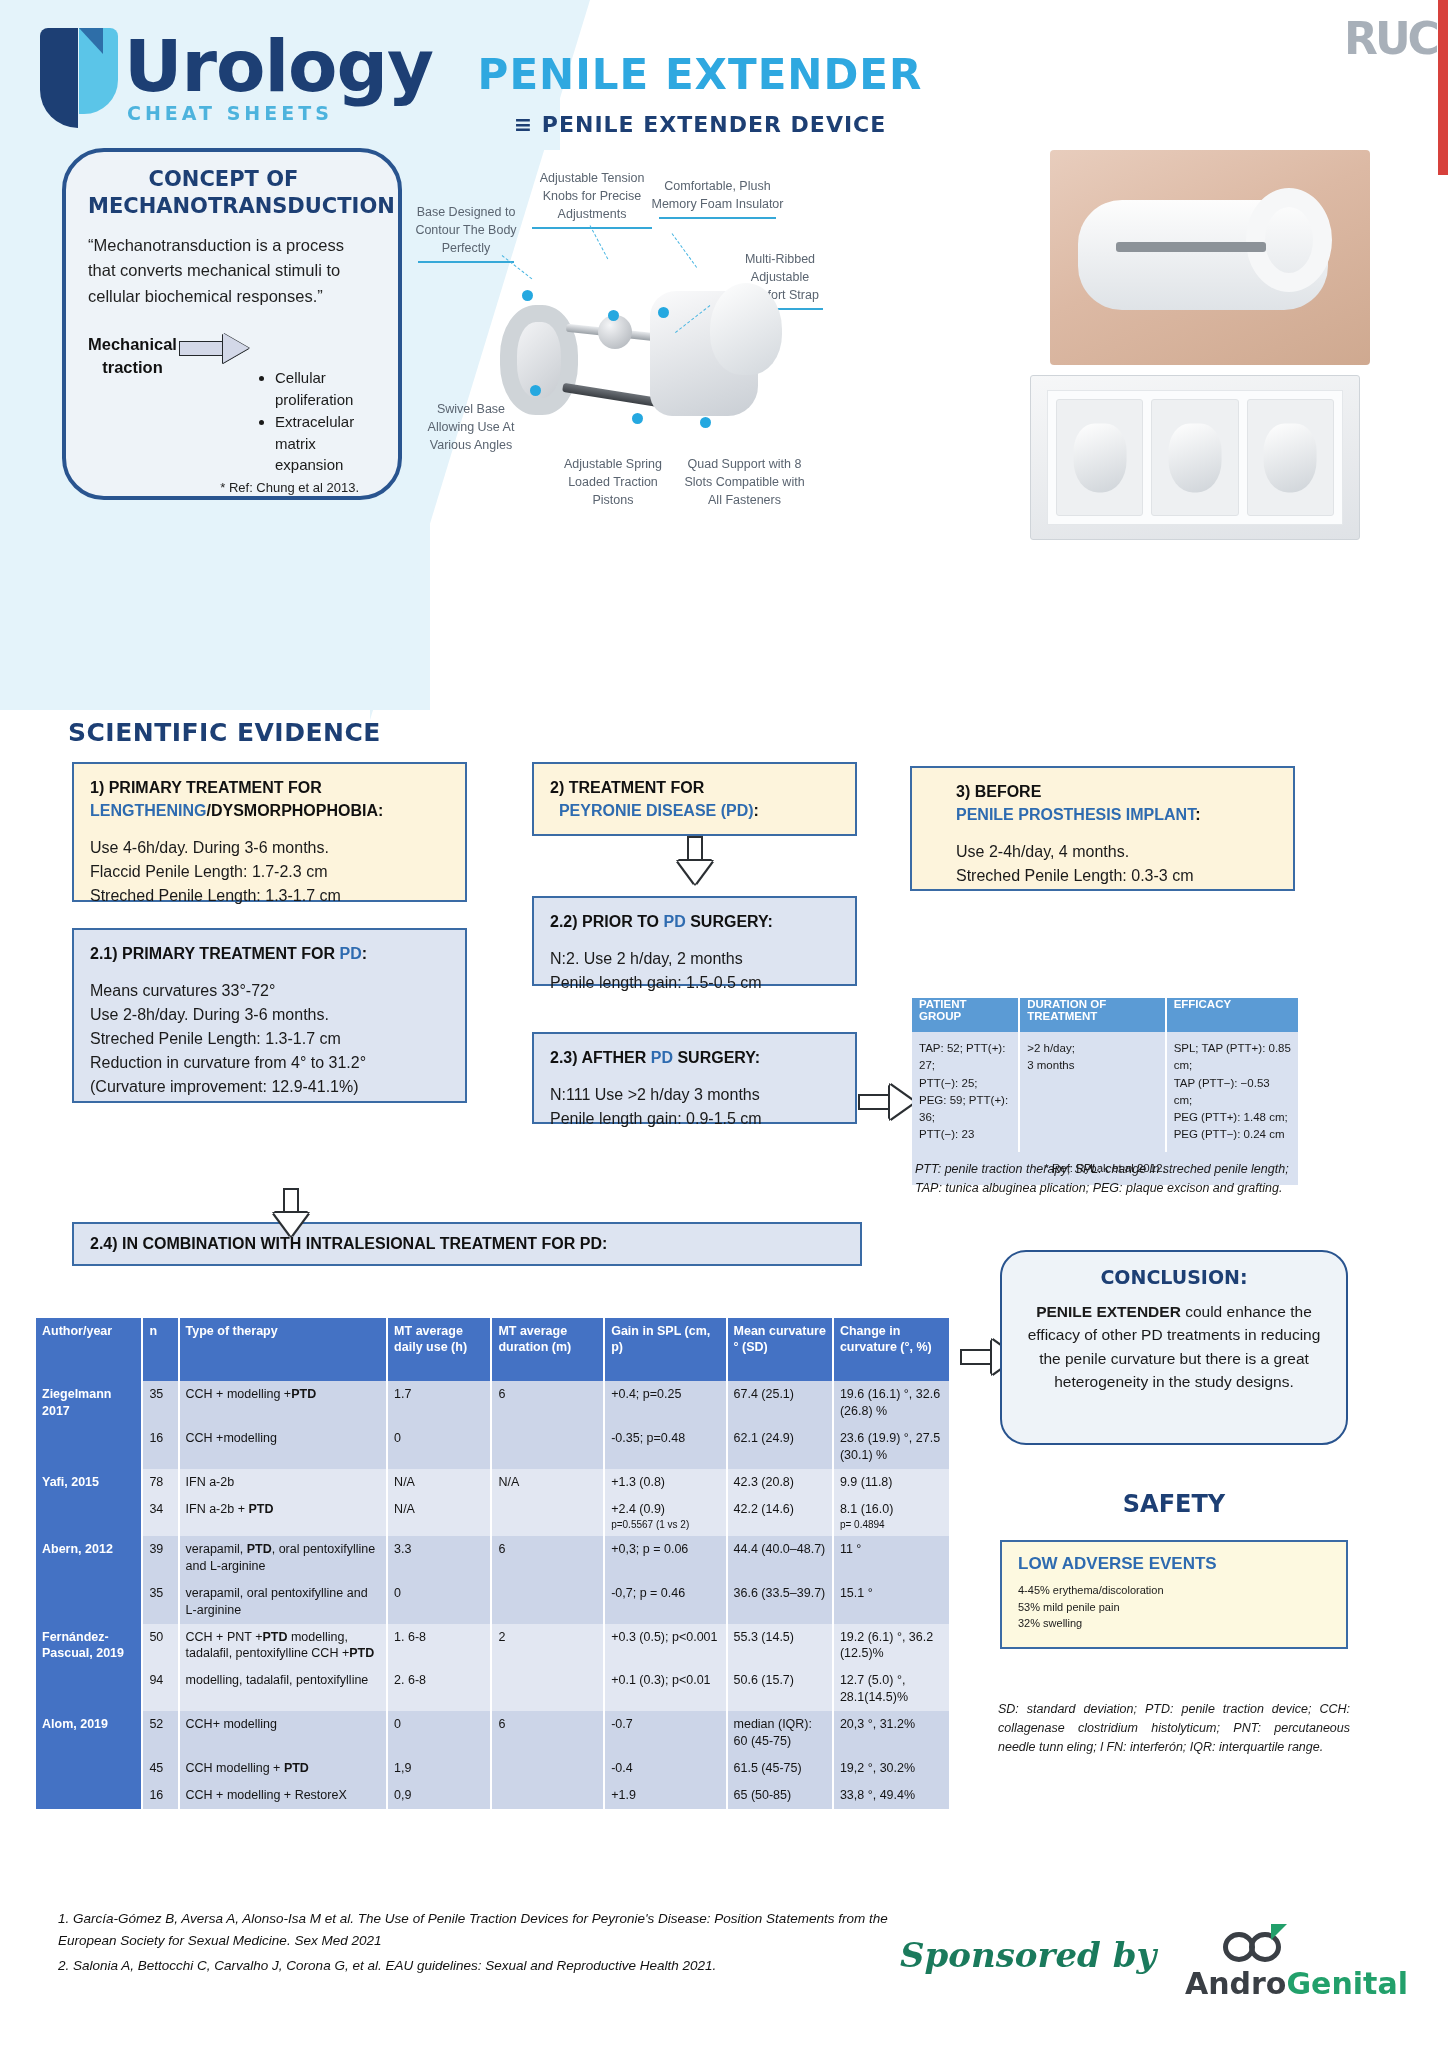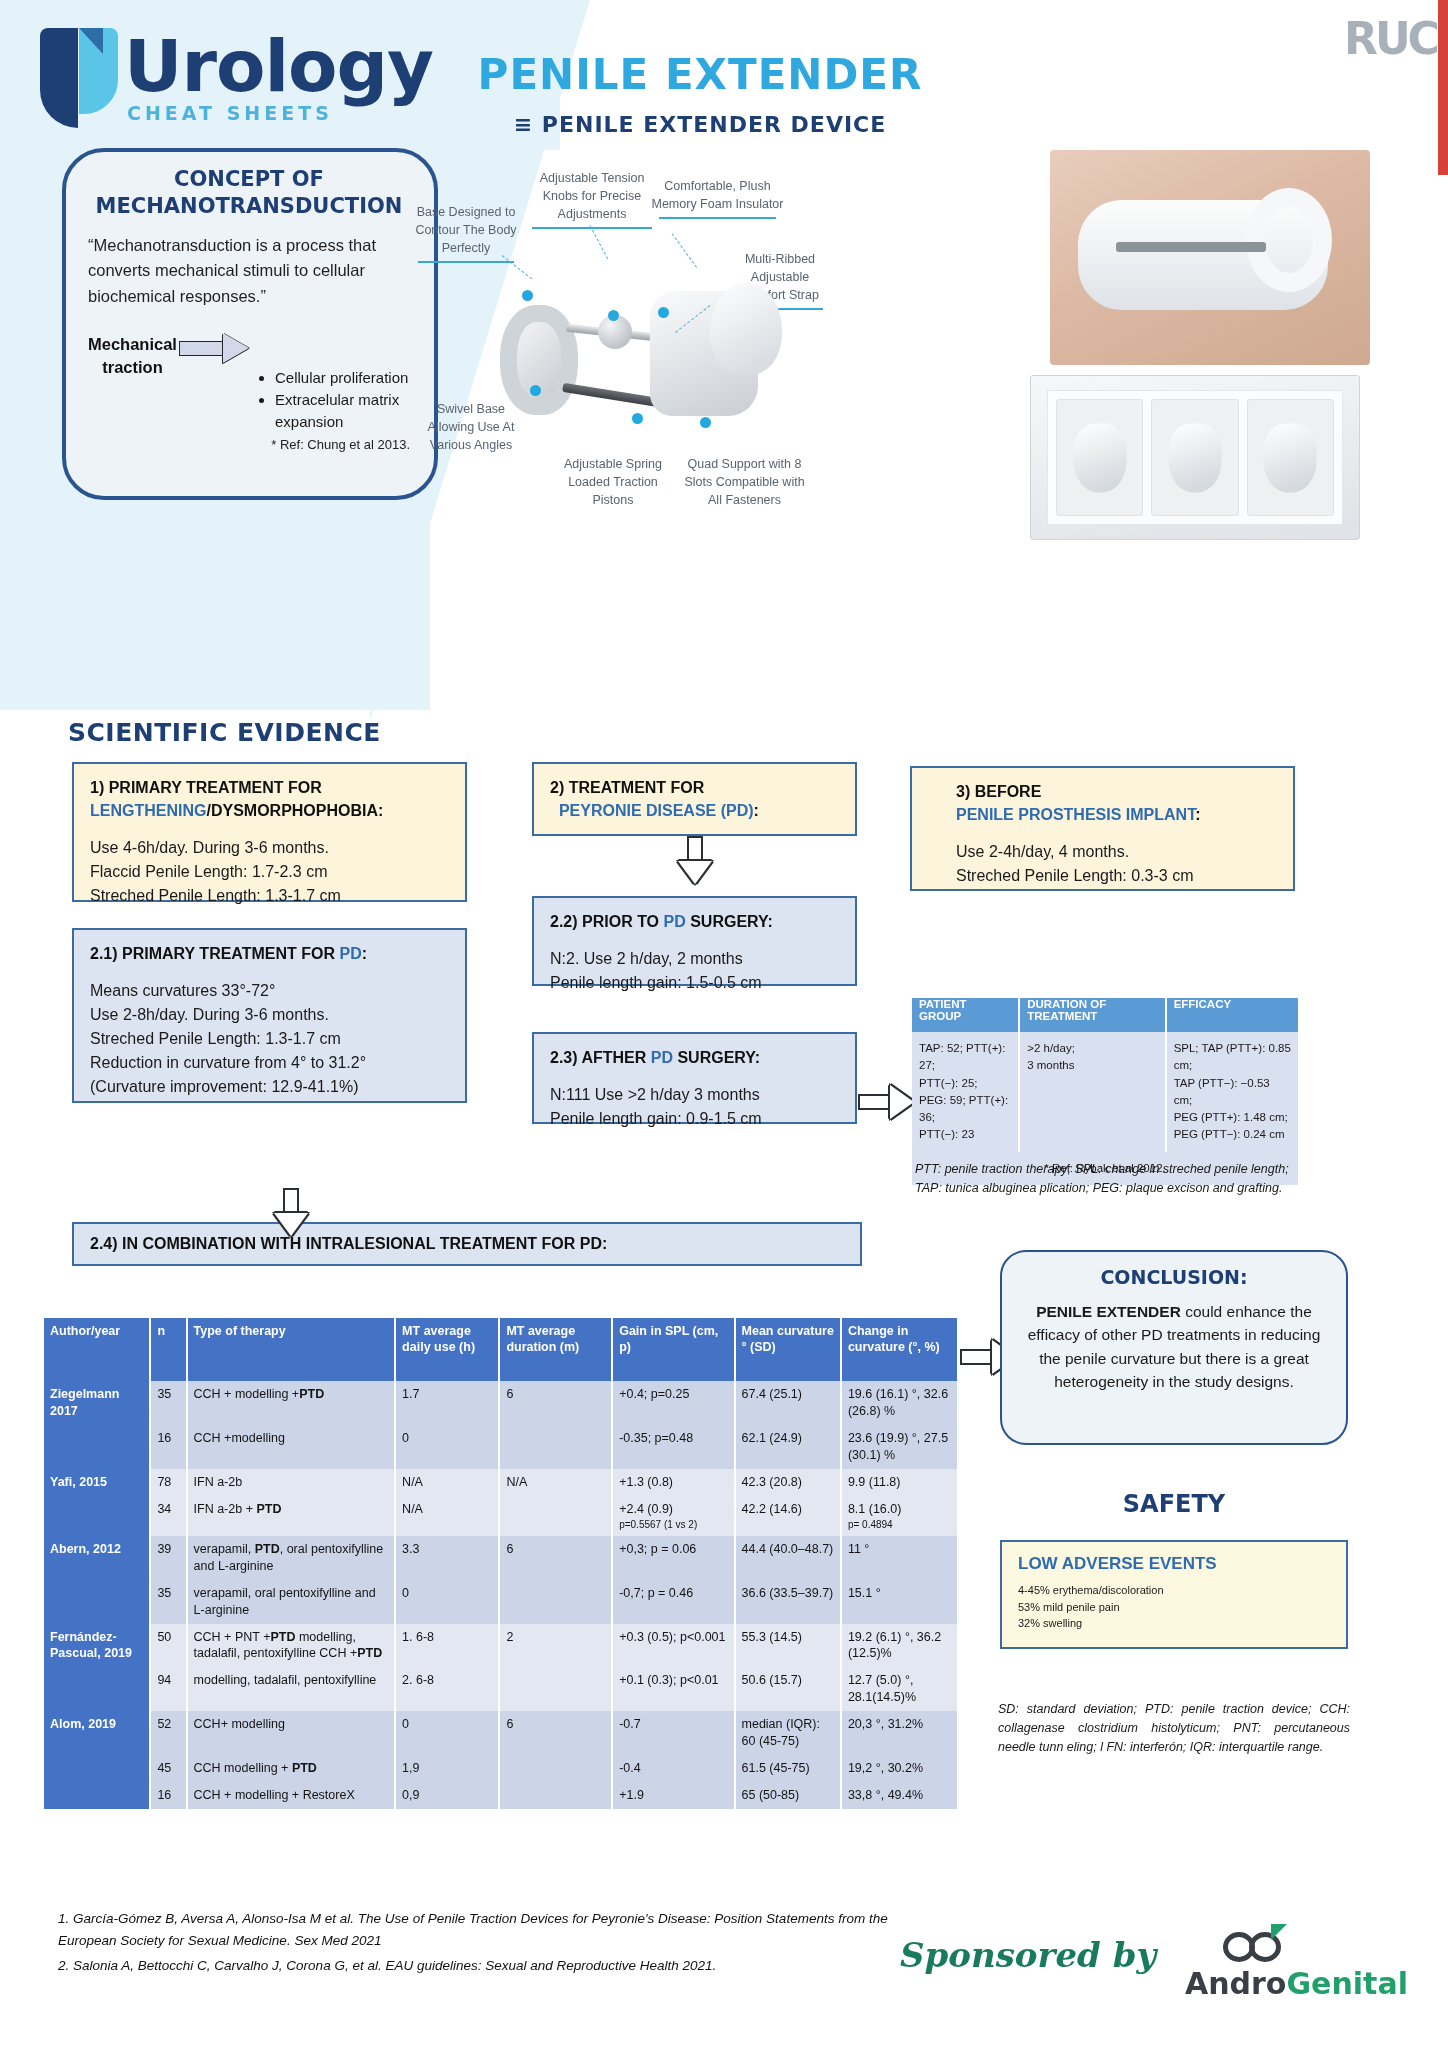--- a/index.html
+++ b/index.html
@@ -72,24 +72,24 @@
     font-size: 42px; font-weight: bold; color: #2fa8e0; letter-spacing: 1px;
   }
   .title-sub {
     position: absolute; left: 420px; top: 112px; width: 560px; text-align: center;
     font-family: "DejaVu Sans", sans-serif;
     font-size: 22px; font-weight: bold; color: #1d3f74; letter-spacing: 1px;
   }
 
   
   .concept {
-    position: absolute; left: 62px; top: 148px; width: 376px; height: 352px;
+    position: absolute; left: 62px; top: 148px; width: 340px; height: 352px;
     border: 4px solid #29548f; border-radius: 42px;
     background: #eef3f8;
-    padding: 14px 24px 10px 22px;
+    padding: 14px 39px 10px 22px;
   }
   .concept h2 {
     font-family: "DejaVu Sans", sans-serif;
     text-align: center; color: #1d3f74; font-size: 21px; line-height: 1.3;
     font-weight: bold;
   }
   .concept .quote {
     margin-top: 12px; font-size: 16.5px; line-height: 1.55; color: #1f1f1f;
   }
   .concept .flowrow {
@@ -273,21 +273,21 @@
 
   
   .b24 {
     position: absolute; left: 72px; top: 1222px; width: 790px; height: 44px;
     border: 2.5px solid #3a6ba5; background: #dde4f1;
     display: flex; align-items: center; padding-left: 16px;
   }
   .b24 h3 { font-size: 16px; font-weight: bold; color: #111; }
 
   
-  .mt { position: absolute; left: 44px; top: 1318px; width: 915px; }
+  .mt { position: absolute; left: 36px; top: 1318px; width: 915px; }
   .mt table { border-collapse: collapse; width: 100%; table-layout: fixed; }
   .mt th {
     background: #4472c4; color: #fff; font-size: 12.5px; font-weight: bold;
     text-align: left; vertical-align: top; padding: 6px 6px 26px 6px;
     border-right: 2px solid #fff; line-height: 1.25;
   }
   .mt td {
     background: #ccd5e8; font-size: 12.5px; padding: 5px 6px; vertical-align: top;
     border-right: 2px solid #fff; line-height: 1.35; color: #141414;
   }

